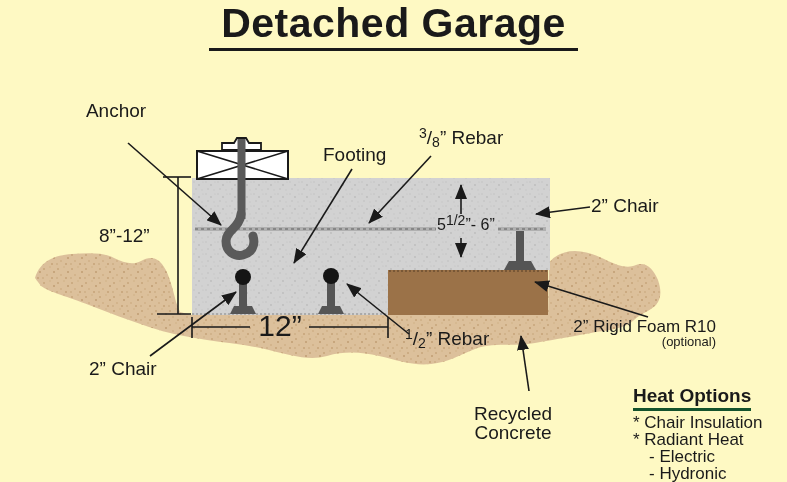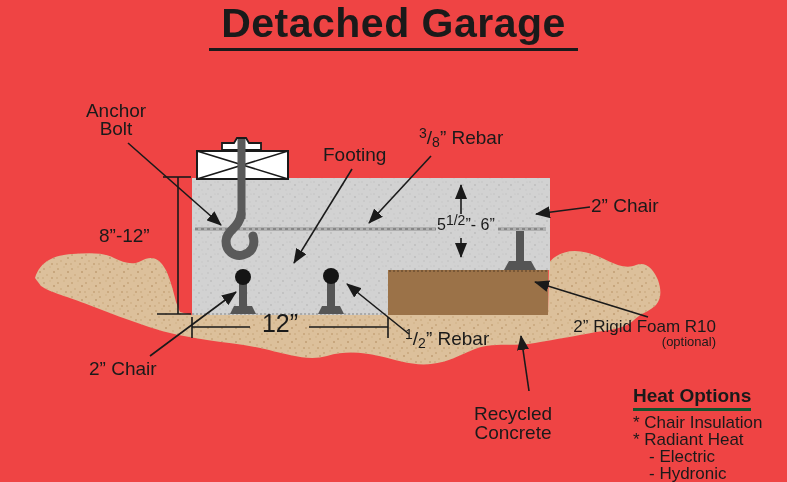--- a/index.html
+++ b/index.html
@@ -1,30 +1,30 @@
 <!DOCTYPE html>
 <html><head>
 <meta charset="utf-8">
 <style>
   html,body{margin:0;padding:0;background:#fff;}
-  .stage{position:relative;width:787px;height:482px;background:#ef4444;overflow:hidden;
+  .stage{position:relative;width:787px;height:482px;background:#fef9c3;overflow:hidden;
          font-family:"Liberation Sans",sans-serif;color:#1a1a1a;}
   .stage svg{position:absolute;left:0;top:0;}
   .title-wrap{position:absolute;left:0;top:1px;width:100%;text-align:center;}
   .title{display:inline-block;font-size:41px;font-weight:700;letter-spacing:.5px;
          padding:0 12px 2px 12px;border-bottom:3px solid #1a1a1a;line-height:1.1;}
   .lbl{position:absolute;font-size:19px;line-height:1.0;white-space:nowrap;}
   .ctr{text-align:center;white-space:normal;}
   .lbl-anchor{left:72px;top:102px;width:88px;line-height:18px;}
   .lbl-footing{left:323px;top:145px;}
   .lbl-rebar38{left:419px;top:128px;}
   .lbl-chair-right{left:591px;top:196px;}
   .lbl-depth{left:99px;top:226px;font-size:19px;}
   .lbl-slabdim{left:437px;top:217px;font-size:16px;}
-  .lbl-width12{left:249px;top:311px;width:62px;font-size:25px;text-align:center;}
+  .lbl-width12{left:249px;top:311px;width:62px;font-size:30px;text-align:center;}
   .lbl-rebar12{left:405px;top:329px;}
   .lbl-chair-left{left:89px;top:359px;}
   .lbl-foam{left:560px;top:318px;width:156px;font-size:17px;text-align:right;line-height:17px;}
   .lbl-foam .opt{font-size:13px;line-height:14px;}
   .lbl-recycled{left:460px;top:391px;width:106px;line-height:19px;margin-top:13px;}
   .heat{position:absolute;left:633px;top:385px;}
   .heat-heading{display:inline-block;font-size:19px;font-weight:700;
                 border-bottom:3px solid #14532d;padding-bottom:1px;margin-bottom:3px;}
   .heat-item{font-size:17px;line-height:17px;white-space:nowrap;}
   .heat-item.indent{padding-left:16px;}
@@ -149,21 +149,20 @@
       <line x1="150" y1="356" x2="236" y2="292" marker-end="url(#ah)"></line>
     </g>
   </svg>
 
   <div class="title-wrap">
     <span class="title">Detached Garage</span>
   </div>
 
   <div class="lbl lbl-anchor ctr">
     <span class="blk">Anchor</span>
-    <span class="blk">Bolt</span>
   </div>
 
   <div class="lbl lbl-footing">Footing</div>
 
   <div class="lbl lbl-rebar38">
     <span class="frac-sup">3</span><span>/</span><span class="frac-sub">8</span><span>” Rebar</span>
   </div>
 
   <div class="lbl lbl-chair-right">2” Chair</div>
 

